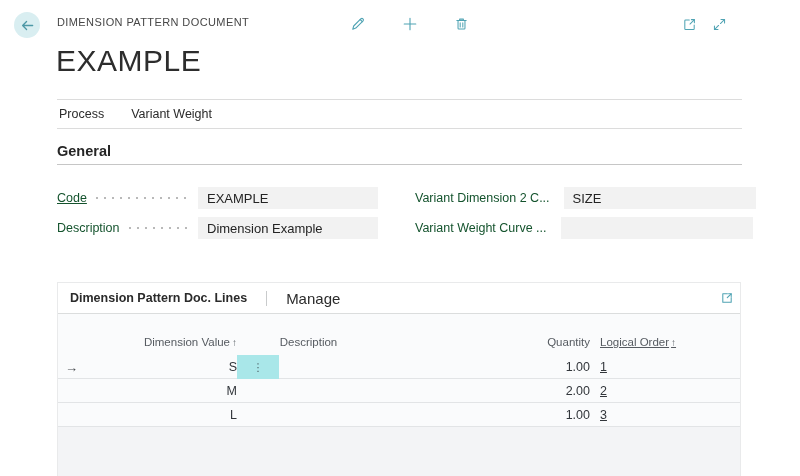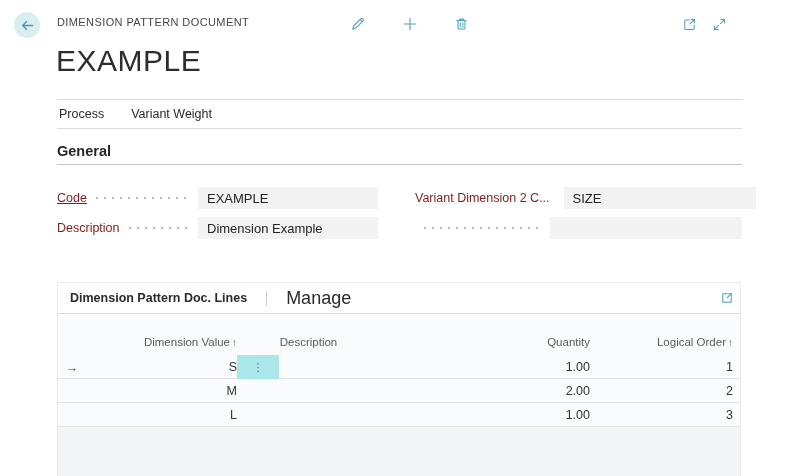--- a/index.html
+++ b/index.html
@@ -22,46 +22,46 @@
   .menubar{left:57px;top:99px;width:685px;height:30px;box-sizing:border-box;
     border-top:1px solid #dcdcdc;border-bottom:1px solid #dcdcdc;
     display:flex;gap:27px;align-items:center;padding-left:2px;}
   .menu-item{font-size:12.5px;color:#2b2b2b;cursor:pointer;}
 
   
   .section-heading{left:57px;top:143px;font-size:14.5px;font-weight:bold;color:#252525;}
   .rule-general{left:57px;top:164px;width:685px;height:1px;background:#c6c6c6;}
 
   .field{display:flex;align-items:center;height:22px;}
-  .flabel{font-size:12.5px;color:#7f1d1d;white-space:nowrap;}
+  .flabel{font-size:12.5px;color:#14532d;white-space:nowrap;}
   .flabel.link{text-decoration:underline;cursor:pointer;}
   .leader{flex:1;height:2px;margin:0 8px 0 6px;align-self:center;
     background-image:radial-gradient(circle,#b9b9b9 1px,transparent 1.1px);
     background-size:8px 2px;background-repeat:repeat-x;background-position:left center;}
   .fvalue{background:#f2f2f2;height:22px;box-sizing:border-box;display:flex;align-items:center;
     padding:0 9px;font-size:13px;color:#242424;flex:none;cursor:text;}
 
   
   .card{left:57px;top:282px;width:684px;height:194px;box-sizing:border-box;
     border:1px solid #e9eaeb;border-bottom:none;background:#15803d;display:flex;flex-direction:column;}
   .card-header{height:30px;flex:none;background:#fff;border-bottom:1px solid #dbdddd;
     display:flex;align-items:center;padding:0 6px 0 12px;}
   .part-title{font-size:12.5px;font-weight:600;color:#2b2b2b;cursor:pointer;}
   .vdiv{width:1px;height:15px;background:#c9cbcc;margin:0 19px;}
-  .part-menu{font-size:18px;color:#2b2b2b;cursor:pointer;}
+  .part-menu{font-size:15px;color:#2b2b2b;cursor:pointer;}
   .spacer{flex:1;}
 
   .grid{flex:1;display:flex;flex-direction:column;background:#fafbfc;}
   .grow{display:grid;grid-template-columns:28px 151px 143px 220px 1fr;align-items:center;}
   .grid-header{height:41px;box-sizing:border-box;align-items:end;padding-bottom:7px;}
   .hcell{font-size:11.5px;color:#565b61;white-space:nowrap;cursor:pointer;}
   .c-left{padding-left:2px;text-align:right;}
   .c-center{text-align:center;}
   .c-right3{text-align:right;padding-right:10px;}
-  .c-right4{text-align:right;padding-right:7px;}
+  .c-right4{padding-right:7px;text-decoration:underline;}
   .sort{font-size:10px;margin-left:2px;color:#5a5f66;}
   .grid-row{height:24px;box-sizing:border-box;border-bottom:1px solid #e2e4e6;font-size:12.5px;color:#32363b;}
   .marker{font-size:13px;color:#474b4f;padding-left:7px;}
   .cell-menu{width:42px;height:24px;border:none;background:#a9e7e9;cursor:pointer;
     display:flex;align-items:center;justify-content:center;padding:0;}
   .cell-menu span{font-size:11px;color:#50666b;line-height:1;}
   .grid-footer{flex:1;background:#f3f4f6;}
 </style>
 </head>
 <body>
@@ -132,20 +132,21 @@
   <span class="flabel">Description</span>
   <span class="leader"></span>
   <div class="fvalue" style="width:180px;">Dimension Example</div>
 </div>
 <div class="abs field" style="left:415px;top:187px;width:327px;">
   <span class="flabel">Variant Dimension 2 C...</span>
   <span class="leader"></span>
   <div class="fvalue" style="width:192px;">SIZE</div>
 </div>
 <div class="abs field" style="left:415px;top:217px;width:327px;">
+  <span class="flabel">Variant Weight Curve ...</span>
   <span class="leader"></span>
   <div class="fvalue" style="width:192px;"></div>
 </div>
 
 <div class="abs card">
   <div class="card-header">
     <span class="part-title">Dimension Pattern Doc. Lines</span>
     <span class="vdiv"></span>
     <span class="part-menu">Manage</span>
     <span class="spacer"></span>

